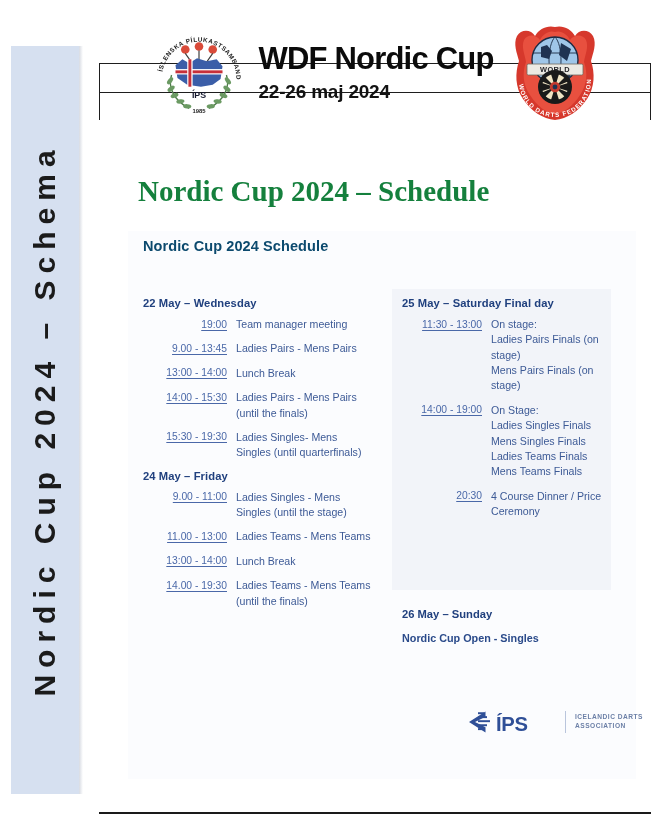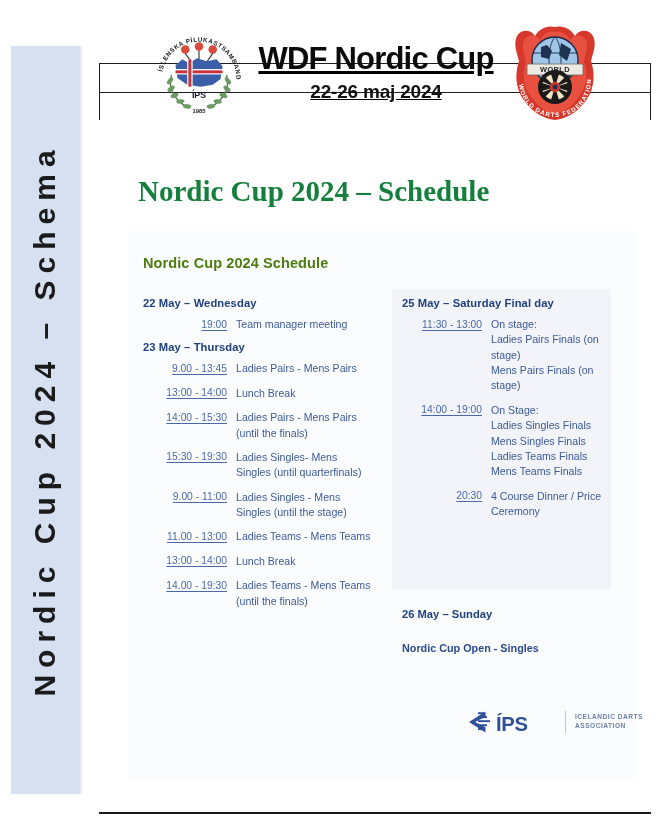--- a/index.html
+++ b/index.html
@@ -71,23 +71,22 @@
     width: 400px; height: 110px;
     display: flex;
     align-items: center;
     justify-content: center;
     gap: 8px;
   }
   #ips-crest { width: 98px; height: 98px; flex: 0 0 auto; }
   #wdf-crest { width: 102px; height: 100px; flex: 0 0 auto; }
   #header-text-block {
     flex: 0 0 auto;
-    text-align: center;
+    text-align: left;
     padding: 0 2px;
-    text-decoration: underline;
   }
   #header-title {
     font-family: "Liberation Sans", sans-serif;
     font-weight: bold;
     font-size: 31px;
     letter-spacing: -0.8px;
     color: #0b0b0b;
     line-height: 1.05;
     white-space: nowrap;
   }
@@ -115,25 +114,25 @@
     font-family: "Liberation Serif", serif;
     font-weight: bold;
     font-size: 29px;
     color: #15803d;
     letter-spacing: 0px;
     white-space: nowrap;
   }
 
   #schedule-subtitle {
     position: absolute;
-    left: 143px; top: 255px;
+    left: 143px; top: 238px;
     font-family: "Liberation Sans", sans-serif;
     font-weight: bold;
     font-size: 14.5px;
-    color: #4d7c0f;
+    color: #0c4a6e;
     letter-spacing: 0.1px;
     white-space: nowrap;
   }
 
   
   #column-left {
     position: absolute;
     left: 143px; top: 297px;
     width: 235px;
   }
@@ -198,21 +197,21 @@
   #sunday-block {
     position: absolute;
     left: 402px; top: 608px;
     width: 215px;
   }
   #sunday-heading {
     font-family: "Liberation Sans", sans-serif;
     font-weight: bold;
     font-size: 11.2px;
     color: #20407e;
-    margin-bottom: 21px;
+    margin-bottom: 11px;
     white-space: nowrap;
   }
   #sunday-event {
     font-family: "Liberation Sans", sans-serif;
     font-weight: bold;
     font-size: 10.8px;
     color: #2a4a8a;
     line-height: 1.4;
     white-space: nowrap;
   }
@@ -373,21 +372,20 @@
     <div class="day-heading">22 May – Wednesday</div>
     <div class="slot-row">
       <div class="slot-time">19:00</div>
       <div class="slot-desc">
         <span class="sub-line">Team manager meeting</span>
       </div>
     </div>
   </div>
 
   <div class="day-block">
-    <div class="day-heading">23 May –  Thursday</div>
 
     <div class="slot-row">
       <div class="slot-time">9.00 - 13:45</div>
       <div class="slot-desc">
         <span class="sub-line">Ladies Pairs - Mens Pairs</span>
       </div>
     </div>
 
     <div class="slot-row">
       <div class="slot-time">13:00 - 14:00</div>
@@ -407,20 +405,21 @@
     <div class="slot-row">
       <div class="slot-time">15:30 - 19:30</div>
       <div class="slot-desc">
         <span class="sub-line">Ladies Singles- Mens</span>
         <span class="sub-line">Singles (until quarterfinals)</span>
       </div>
     </div>
   </div>
 
   <div class="day-block">
+    <div class="day-heading">24 May – Friday</div>
 
     <div class="slot-row">
       <div class="slot-time">9.00 - 11:00</div>
       <div class="slot-desc">
         <span class="sub-line">Ladies Singles - Mens</span>
         <span class="sub-line">Singles (until the stage)</span>
       </div>
     </div>
 
     <div class="slot-row">

